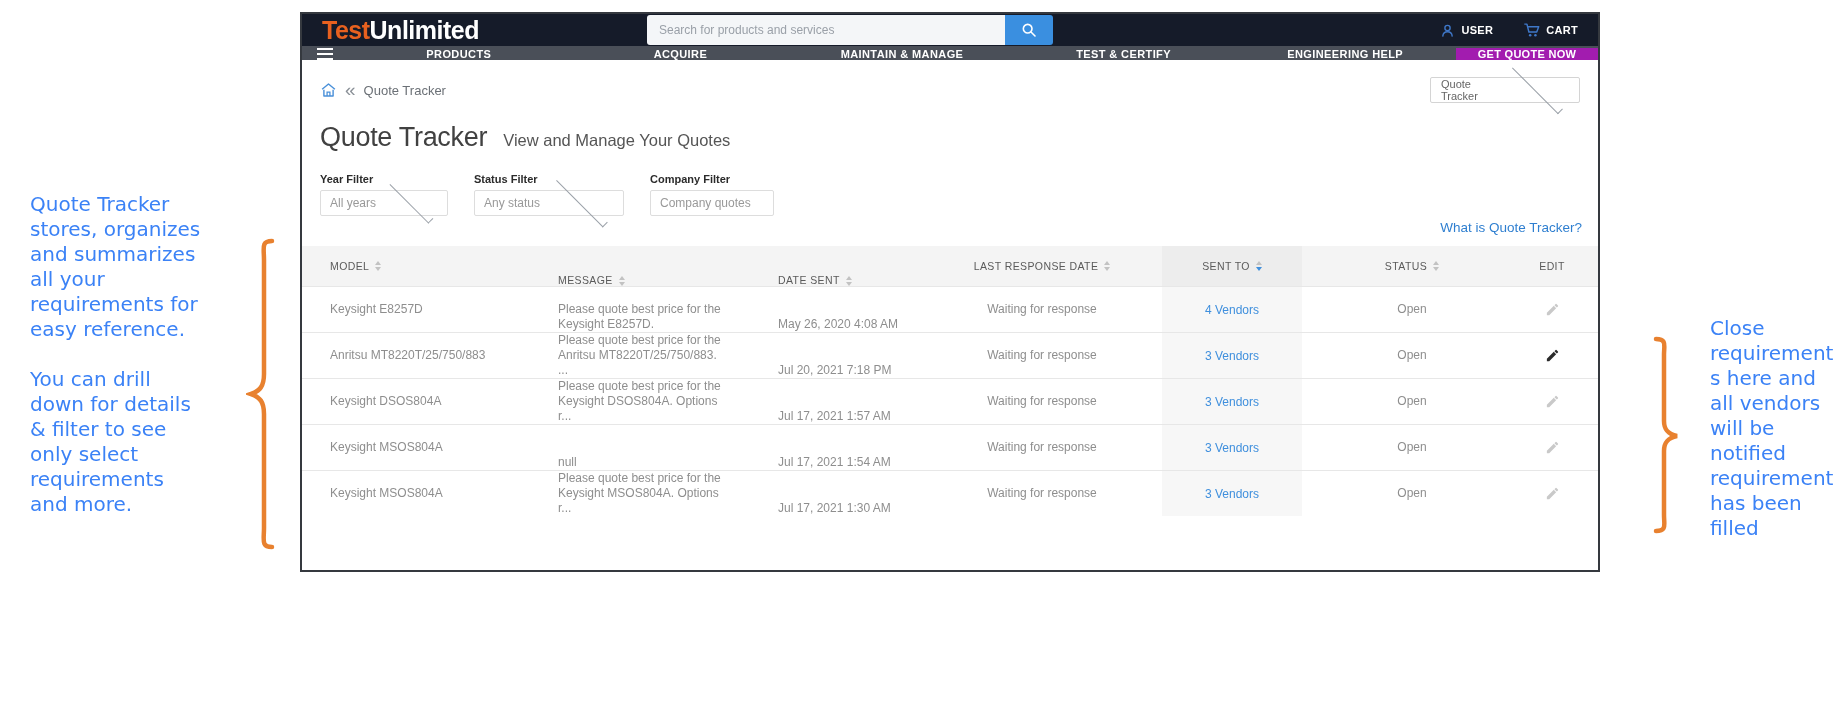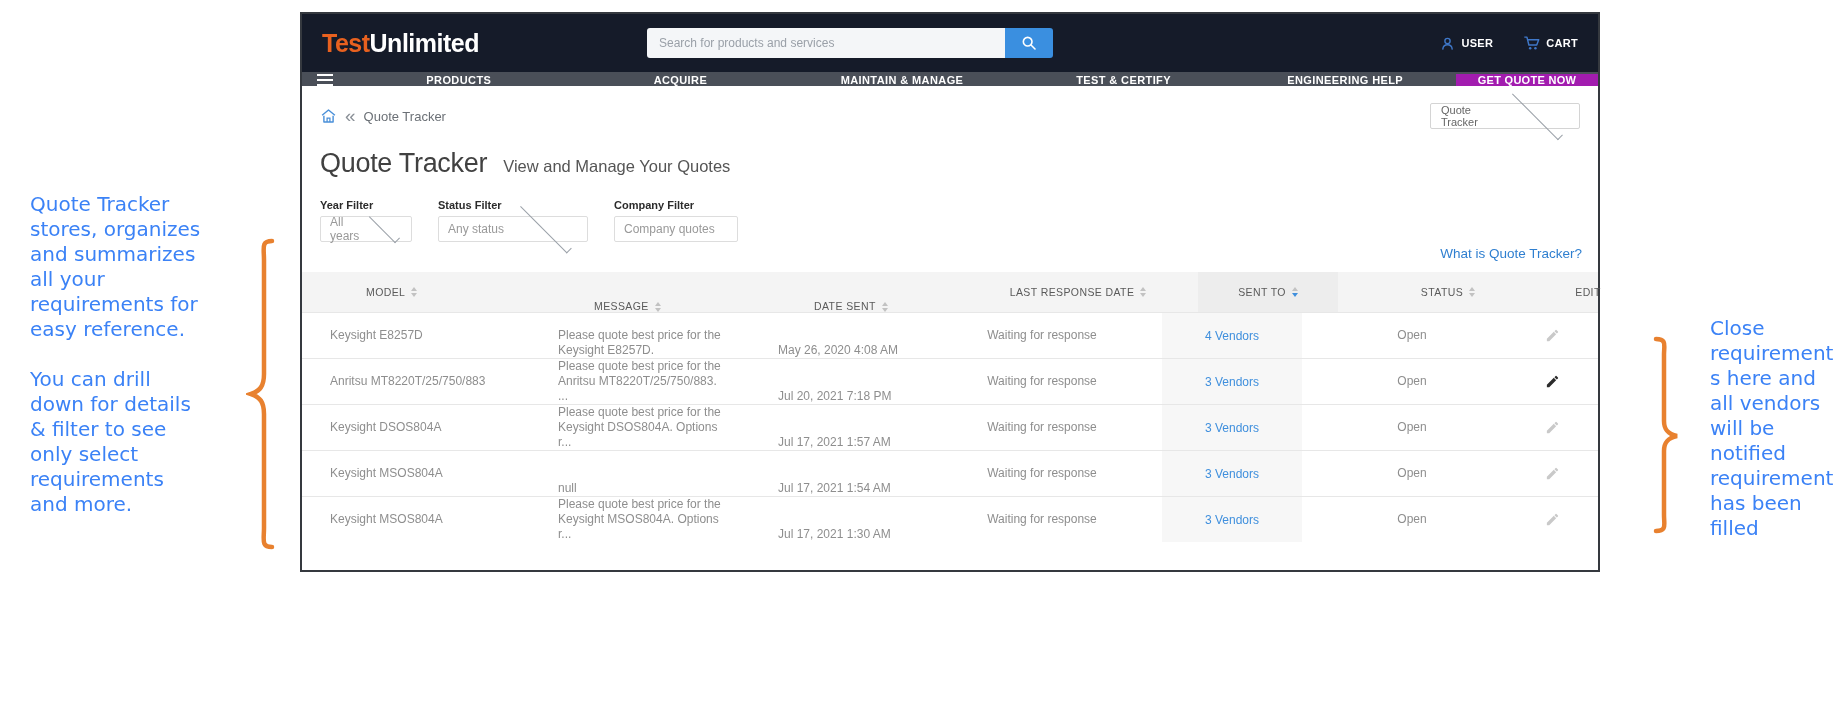--- a/index.html
+++ b/index.html
@@ -11,21 +11,21 @@
   .note-left { left:30px; top:192px; width:172px; }
   .note-left p + p { margin-top:25px; }
   .note-right { left:1710px; top:316px; width:132px; overflow-wrap:break-word; word-break:break-word; }
   .brace { position:absolute; }
 
   
   .window { position:absolute; left:300px; top:12px; width:1300px; height:560px;
             background:#fff; border:2px solid #35393f; }
 
   
-  .tophdr { height:58px; background:#151b29; display:flex; align-items:center; padding:0 20px; }
+  .tophdr { height:32px; background:#151b29; display:flex; align-items:center; padding:0 20px; }
   .logo { font-size:25px; font-weight:bold; letter-spacing:-0.5px; cursor:pointer; white-space:nowrap; }
   .logo .t1 { color:#e8611f; }
   .logo .t2 { color:#ffffff; }
   .searchwrap { display:flex; margin-left:168px; }
   .searchwrap input { width:358px; height:30px; border:none; border-radius:3px 0 0 3px; background:#f4f6f8;
                       padding:0 12px; font-size:12px; color:#444; font-family:"Liberation Sans",sans-serif; outline:none; }
   .searchwrap input::placeholder { color:#9aa0a8; }
   .searchbtn { width:48px; height:30px; border:none; border-radius:0 3px 3px 0; background:#3a8fe0; cursor:pointer;
                display:flex; align-items:center; justify-content:center; }
   .hdr-right { margin-left:auto; display:flex; align-items:center; gap:30px; }
@@ -55,28 +55,28 @@
   .titlerow { display:flex; align-items:baseline; gap:16px; margin:18px 18px 0 18px; }
   .pagetitle { font-size:27px; color:#414141; letter-spacing:-0.3px; }
   .pagesub { font-size:16.5px; color:#555; }
 
   
   .filterrow { display:flex; gap:26px; margin:20px 18px 0 18px; align-items:flex-end; }
   .fgroup label { display:block; font-size:11px; color:#2b2b2b; font-weight:bold; margin-bottom:5px; }
   .fselect { height:26px; border:1px solid #ddd; border-radius:2px; background:#fff; display:flex; align-items:center;
              padding:0 9px; cursor:pointer; }
   .fselect span { font-size:12px; color:#999; flex:1; }
-  .w-year { width:92px; } .w-status { width:150px; } .w-company { width:124px; }
+  .w-year { width:128px; } .w-status { width:150px; } .w-company { width:124px; }
   .helprow { display:flex; justify-content:flex-end; margin:4px 16px 0 0; height:20px; }
   .helplink { font-size:13.5px; color:#2f7fd0; cursor:pointer; }
 
   
   .table { margin-top:6px; width:100%; font-size:12px; }
   .grid { display:grid; grid-template-columns:230px 220px 170px 240px 140px 220px 60px 1fr; align-items:center; }
-  .thead { background:#f4f4f4; height:40px;padding-left:36px; }
+  .thead { background:#f4f4f4; height:40px; }
   .th { display:flex; align-items:center; gap:6px; color:#5a5a5a; font-size:10.5px; letter-spacing:0.4px; cursor:pointer; height:40px; }
   .th.lpad, .td.lpad { padding-left:28px; }
   .th.lpad2, .td.lpad2 { padding-left:26px;align-items:flex-end; }
   .cmid { justify-content:center; text-align:center; }
   .sort { display:flex; flex-direction:column; gap:2px; }
   .sort i { display:block; width:0; height:0; border-left:3.5px solid transparent; border-right:3.5px solid transparent; }
   .sort .up { border-bottom:4px solid #c2c2c2; }
   .sort .dn { border-top:4px solid #c2c2c2; }
   .sort.active .dn { border-top-color:#3f8fdd; }
   .shade { background:#f7f7f7; height:100%; display:flex; align-items:center; justify-content:center; }

